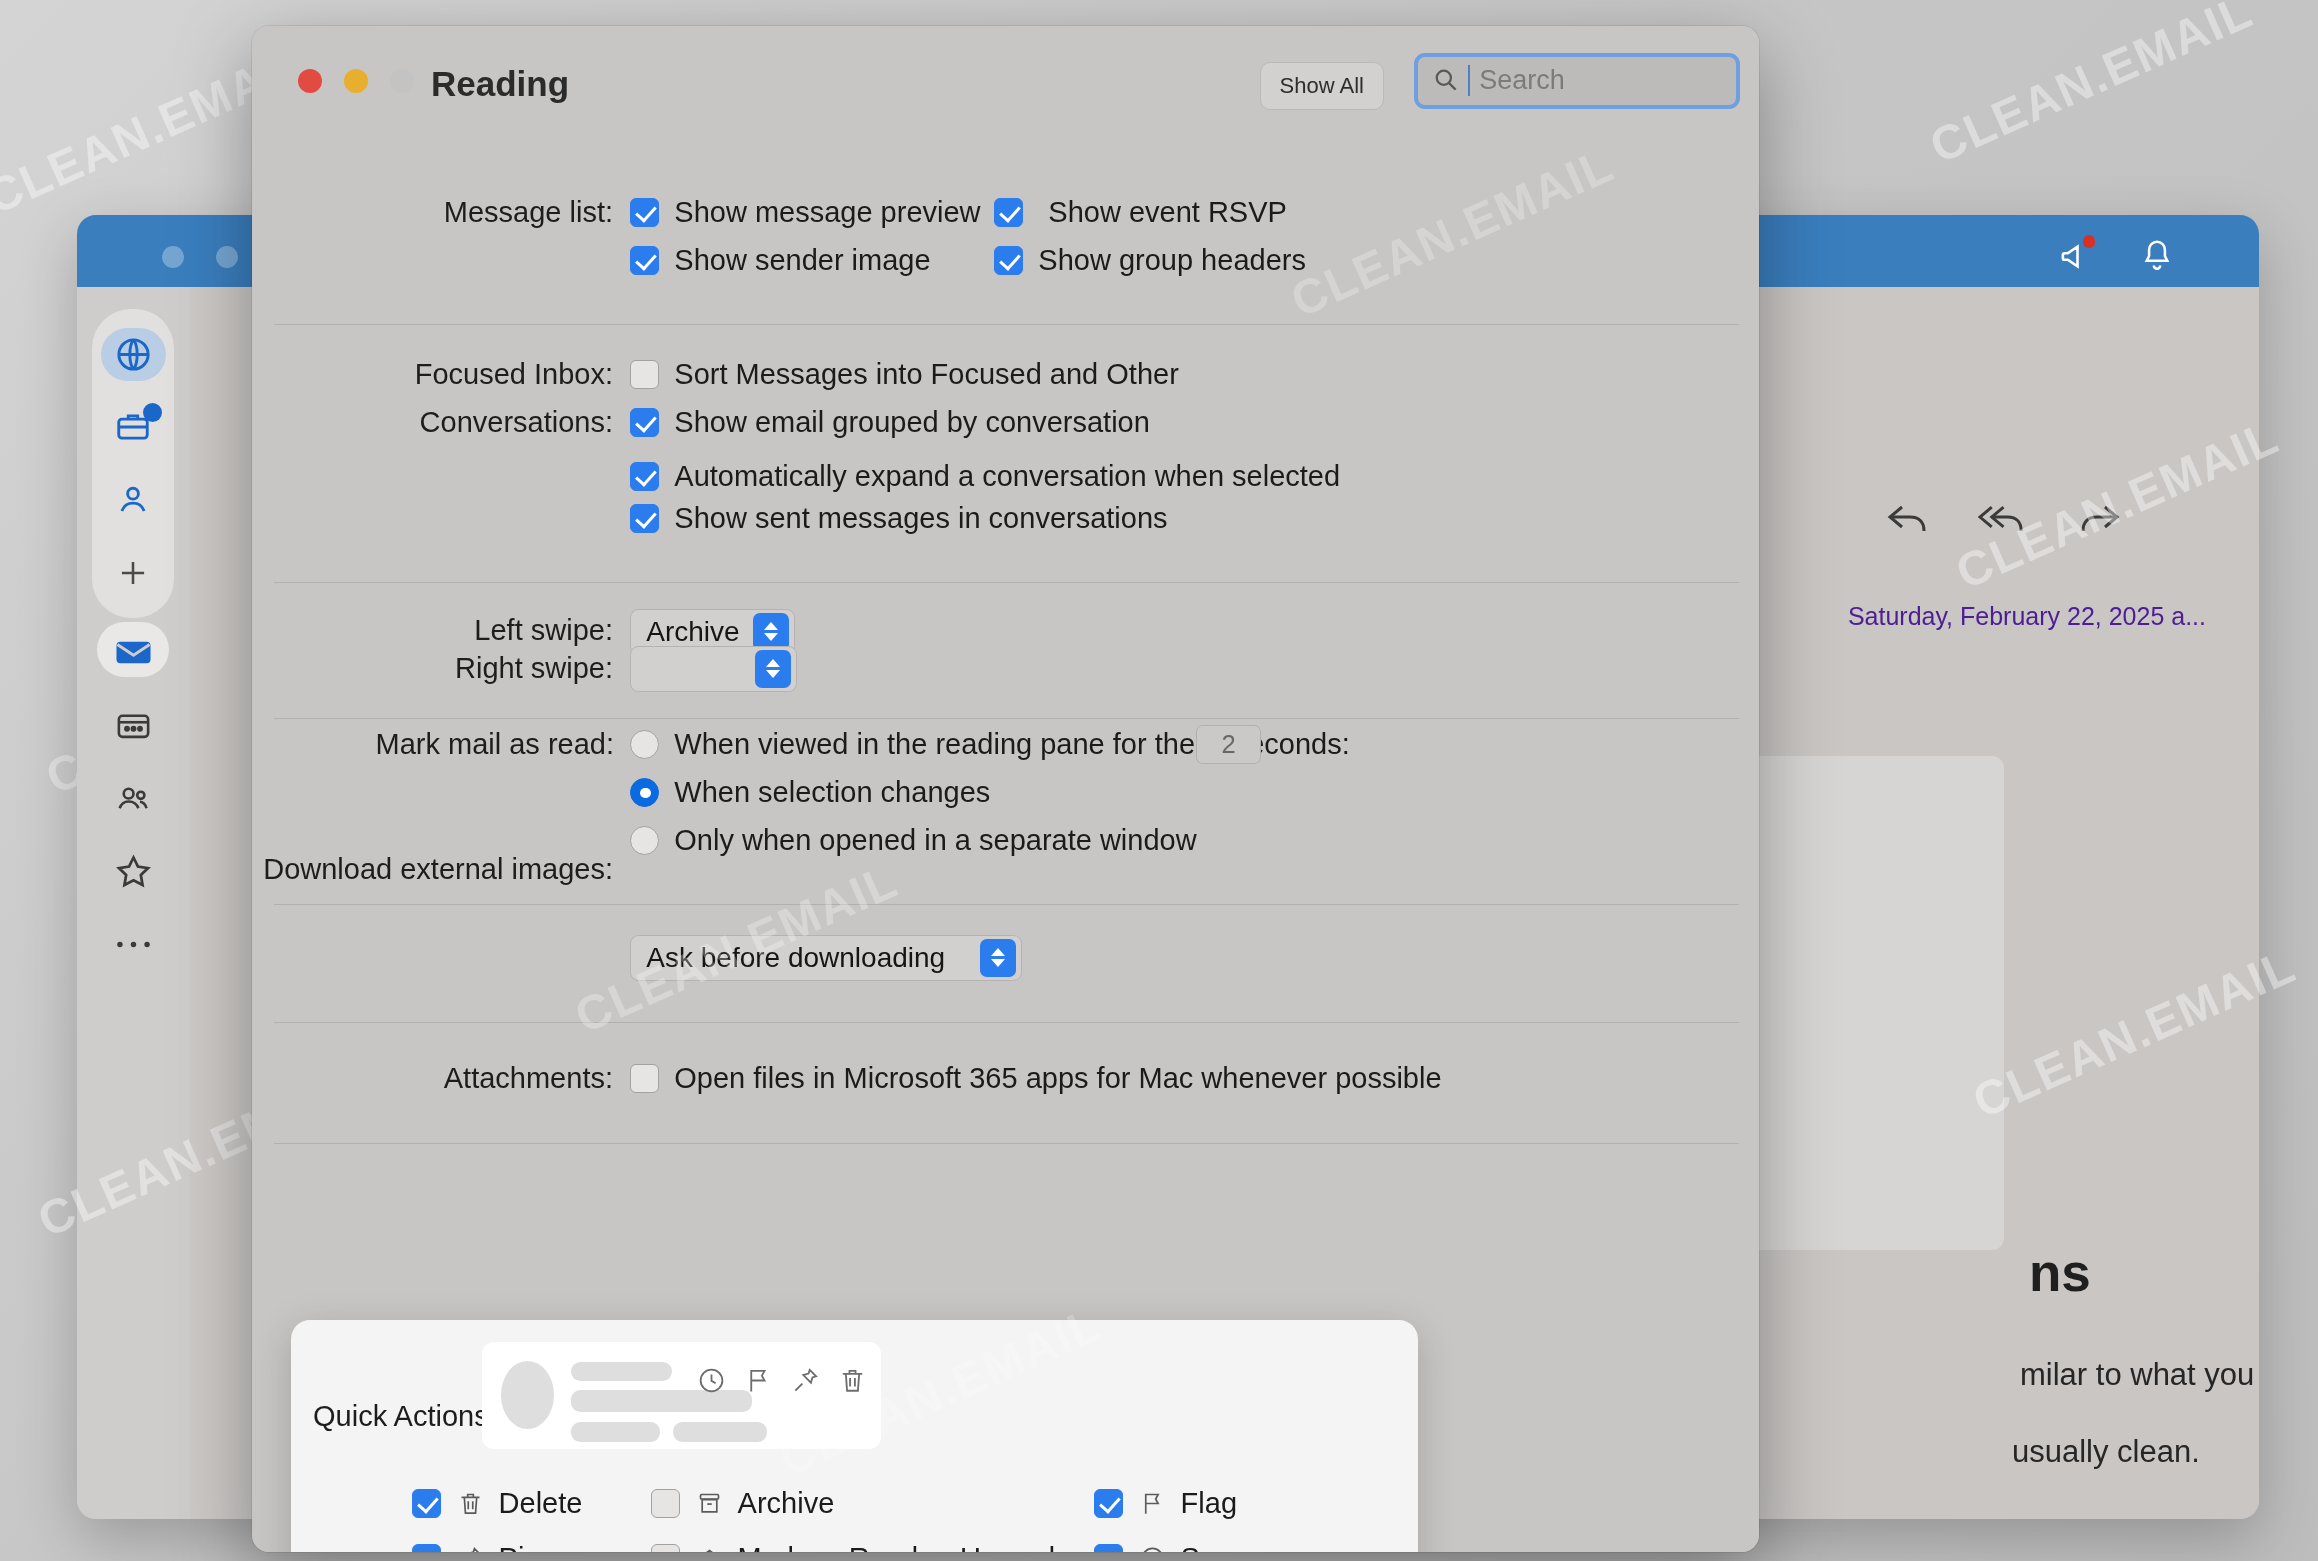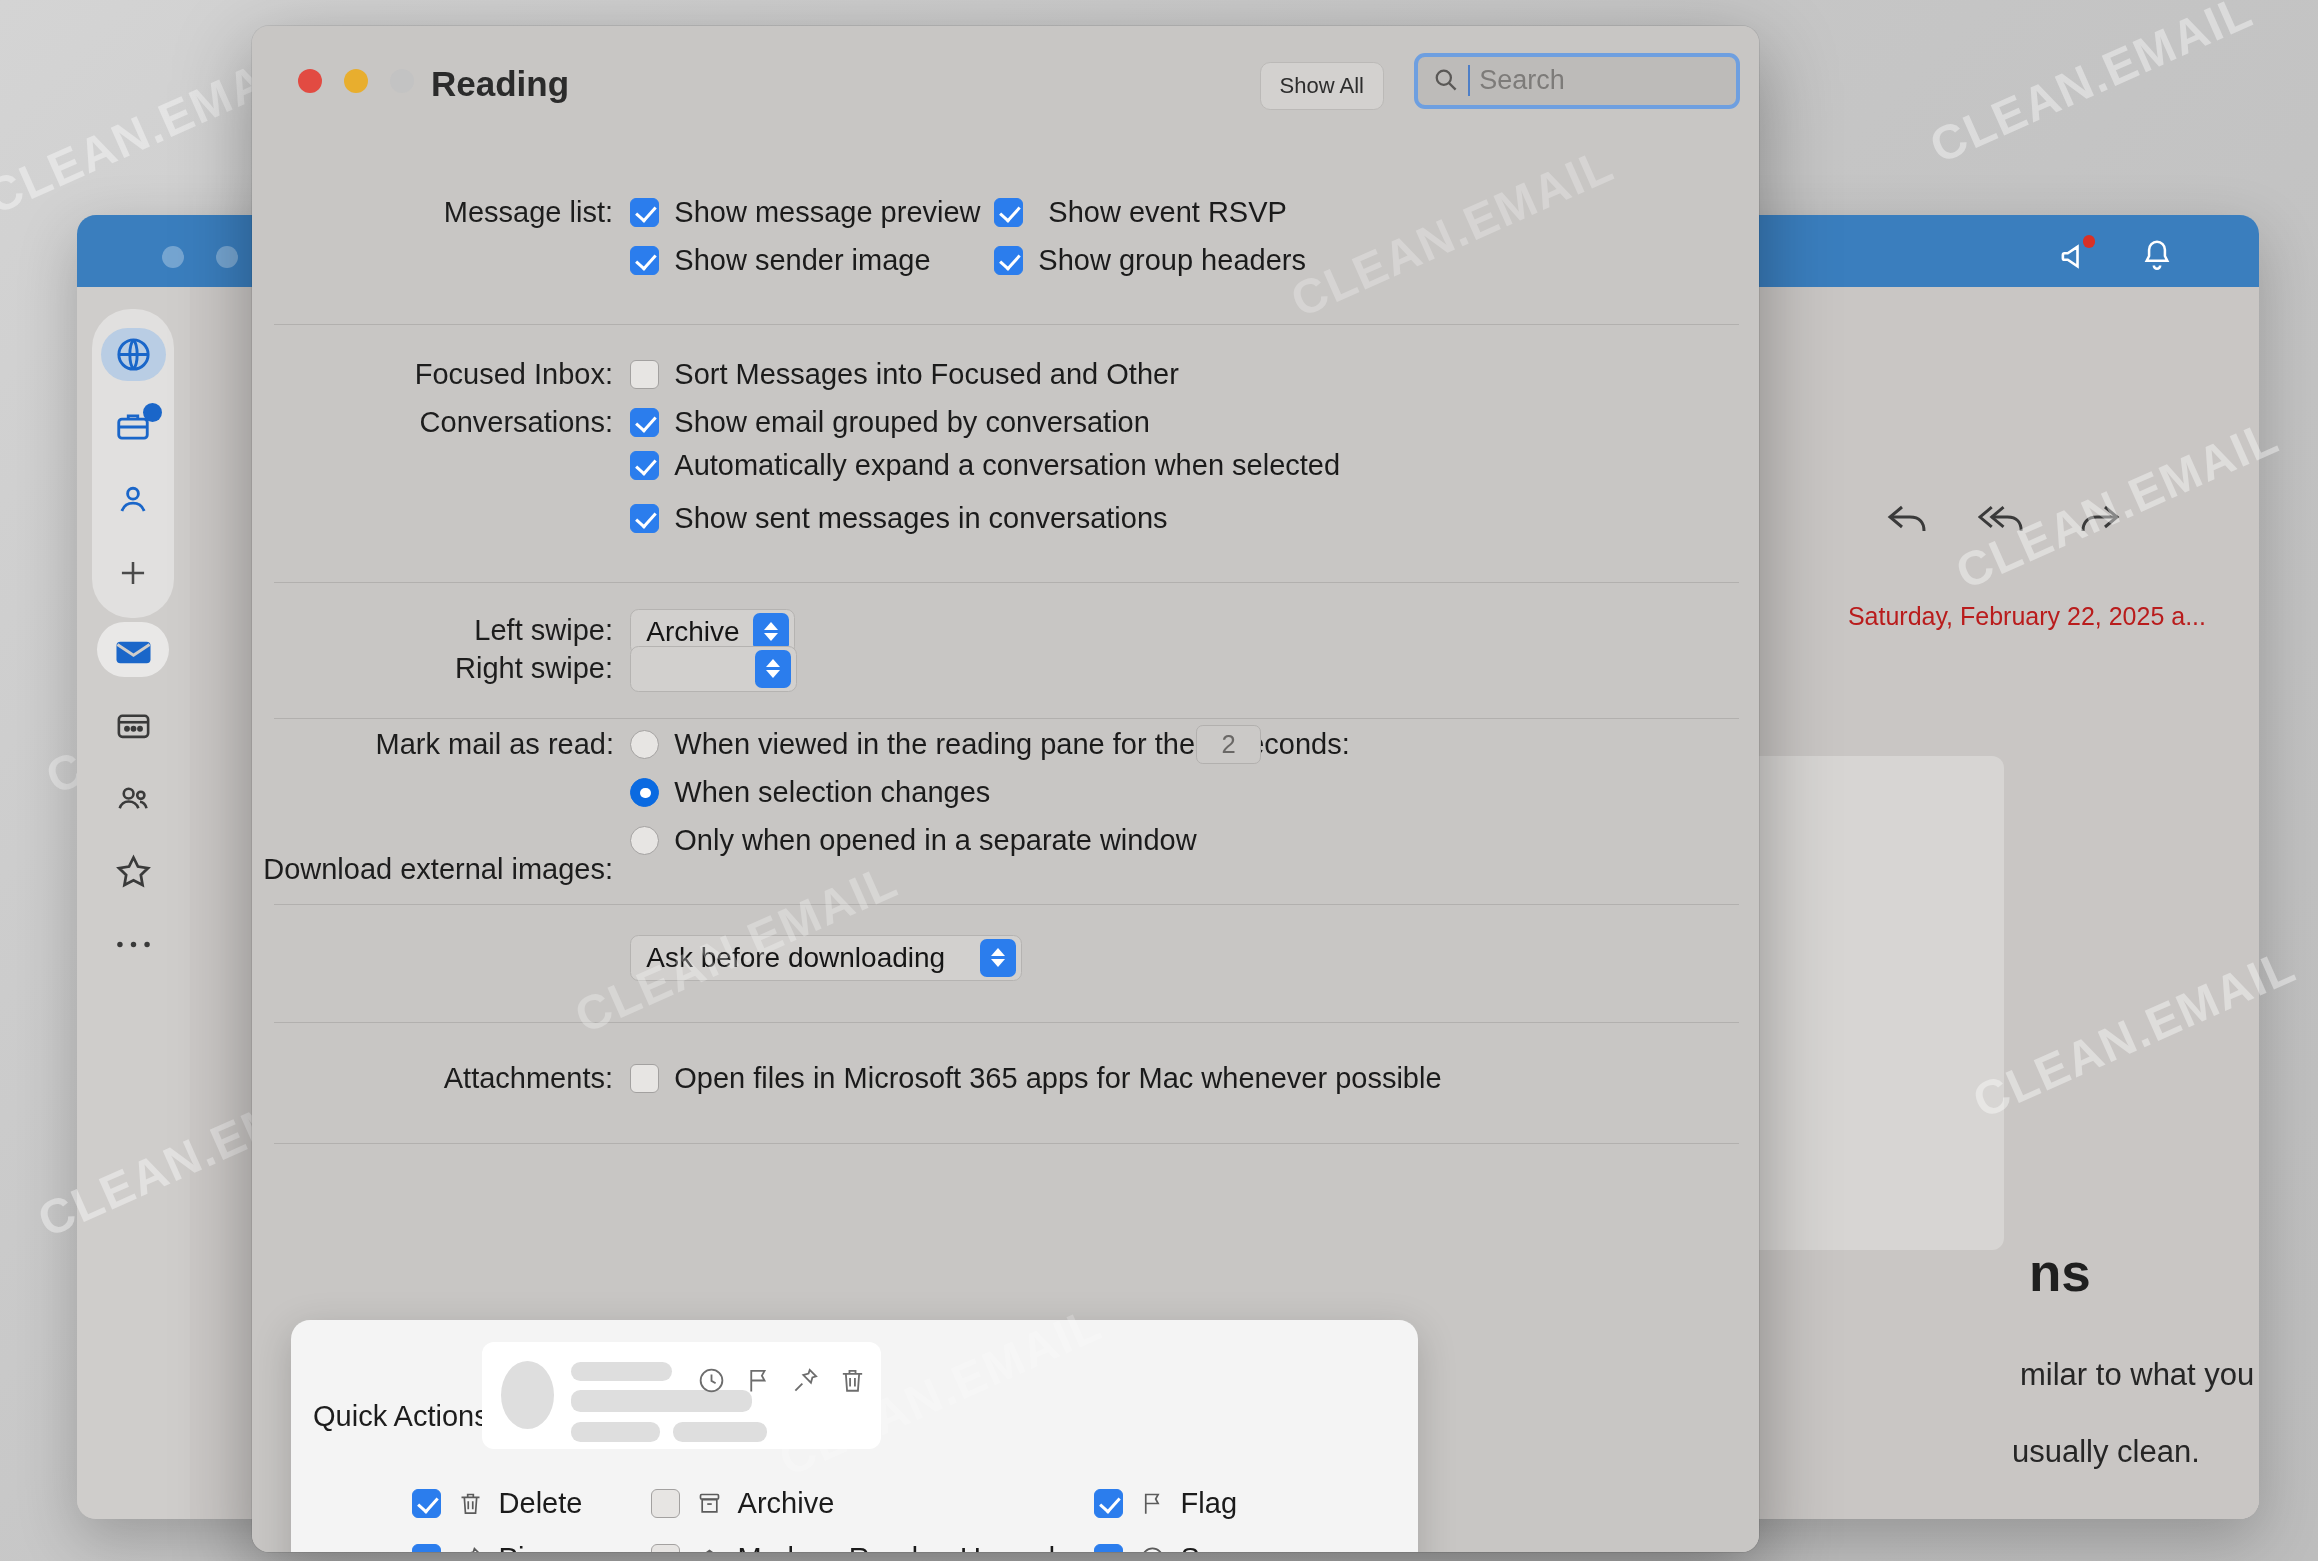--- a/index.html
+++ b/index.html
@@ -57,21 +57,21 @@
 
   
   .chev-col { position:absolute; left:170px; top:72px; width:94px; bottom:0; }
   .chev { position:absolute; left:27px; color:#3a3a3a; }
 
   
   .bg-main { position: absolute; left: 264px; top: 72px; right: 0; bottom: 0; background:#ccc9c7; }
   .bg-sub  { position:absolute; left:1389px; top:0; right:0; bottom:0; background:#c9c6c4;
              border-left:1.7px solid #bbb8b6; }
   .bg-actionbar { position:absolute; right:136px; top:213px; display:flex; gap:46px; }
-  .bg-date { position:absolute; right:53px; top:315px; font-size:25px; color:#b91c1c; white-space:nowrap;}
+  .bg-date { position:absolute; right:53px; top:315px; font-size:25px; color:#4c1d95; white-space:nowrap;}
   .bg-from { position:absolute; left:1313px; top:367px; font-size:25px; color:#3b3b3b;}
   .bg-card { position:absolute; left:1262px; top:469px; width:401px; height:494px;
              background:#d7d5d3; border-radius:12px; }
   .bg-h1 { position:absolute; left:1688px; top:955px; font-size:53px; font-weight:bold; color:#1f1f1f;}
   .bg-p1 { position:absolute; left:1679px; top:1070px; font-size:31px; color:#262626; white-space:nowrap;}
   .bg-p2 { position:absolute; left:1671px; top:1147px; font-size:31px; color:#262626; white-space:nowrap;}
   .copilot-row { position:absolute; left:1730px; top:341px; display:flex; align-items:center; gap:19px;}
   .copilot-label{font-size:34px;color:#1a1a1a;}
   .dots3 { position:absolute; left:1773px; top:349px; font-size:38px; color:#3a3a3a; letter-spacing:3.4px;}
 
@@ -424,21 +424,21 @@
         <span class="cbtxt">Sort Messages into Focused and Other</span>
       </div>
 
       <div class="row" style="left:131px; top:271px; width:230px; justify-content:flex-end;">
         <span class="lbl">Conversations:</span>
       </div>
       <div class="row" style="left:378px; top:271px;">
         <span class="cb on"></span>
         <span class="cbtxt">Show email grouped by conversation</span>
       </div>
-      <div class="row" style="left:378px; top:314px;">
+      <div class="row" style="left:378px; top:325px;">
         <span class="cb on"></span>
         <span class="cbtxt">Automatically expand a conversation when selected</span>
       </div>
       <div class="row" style="left:378px; top:367px;">
         <span class="cb on"></span>
         <span class="cbtxt">Show sent messages in conversations</span>
       </div>
 
       <div class="sep" style="top:447px"></div>
 

